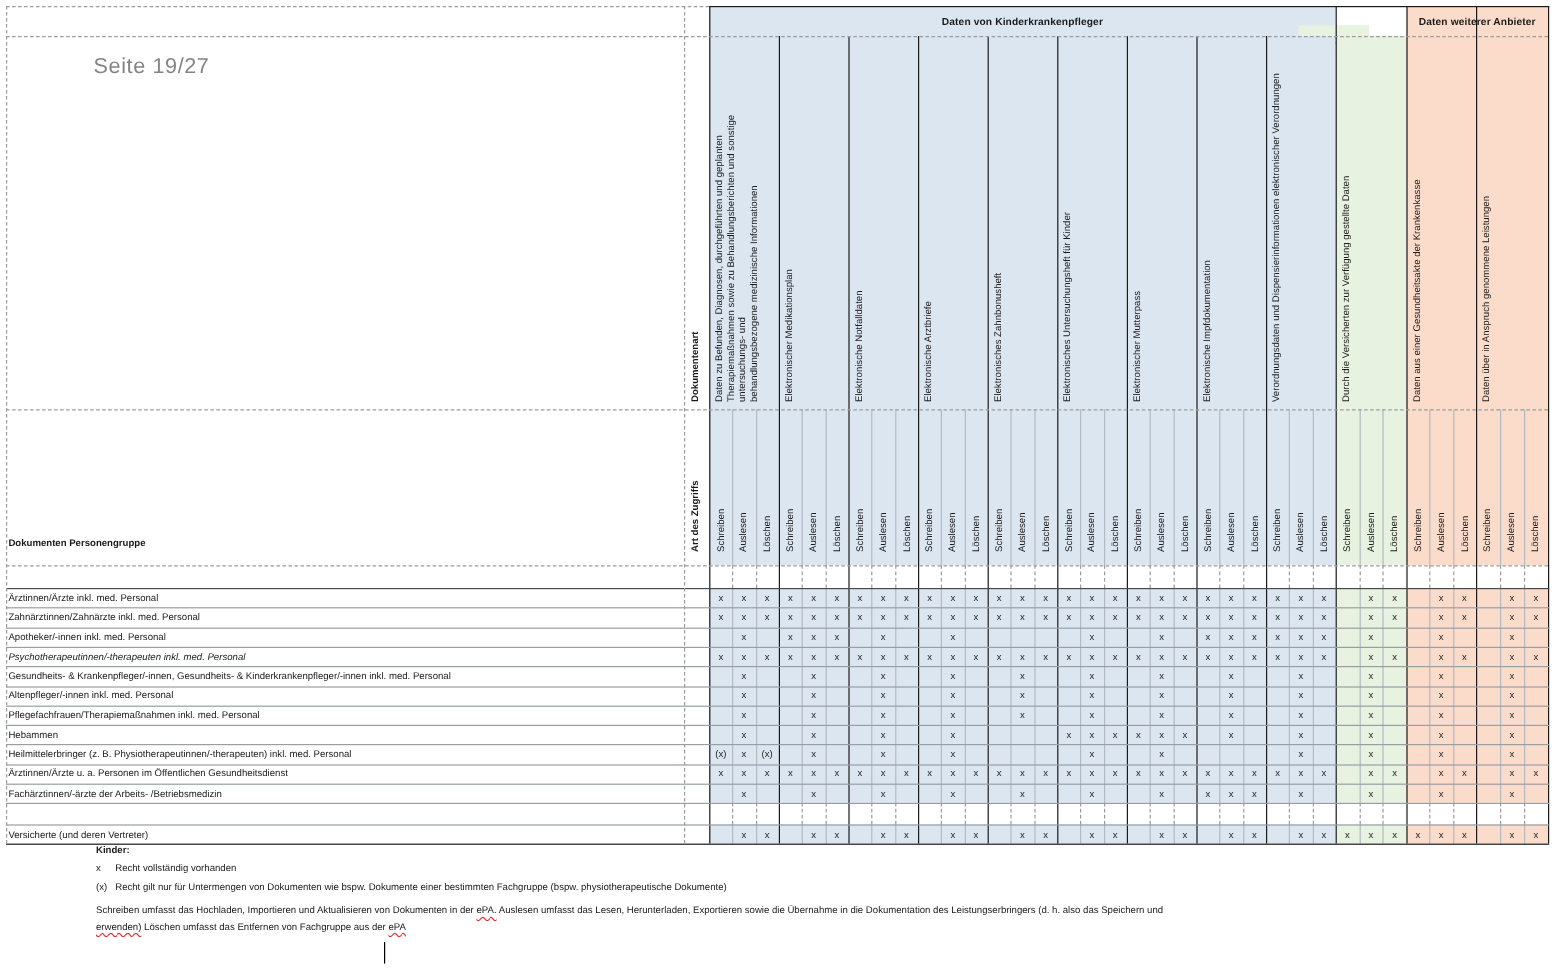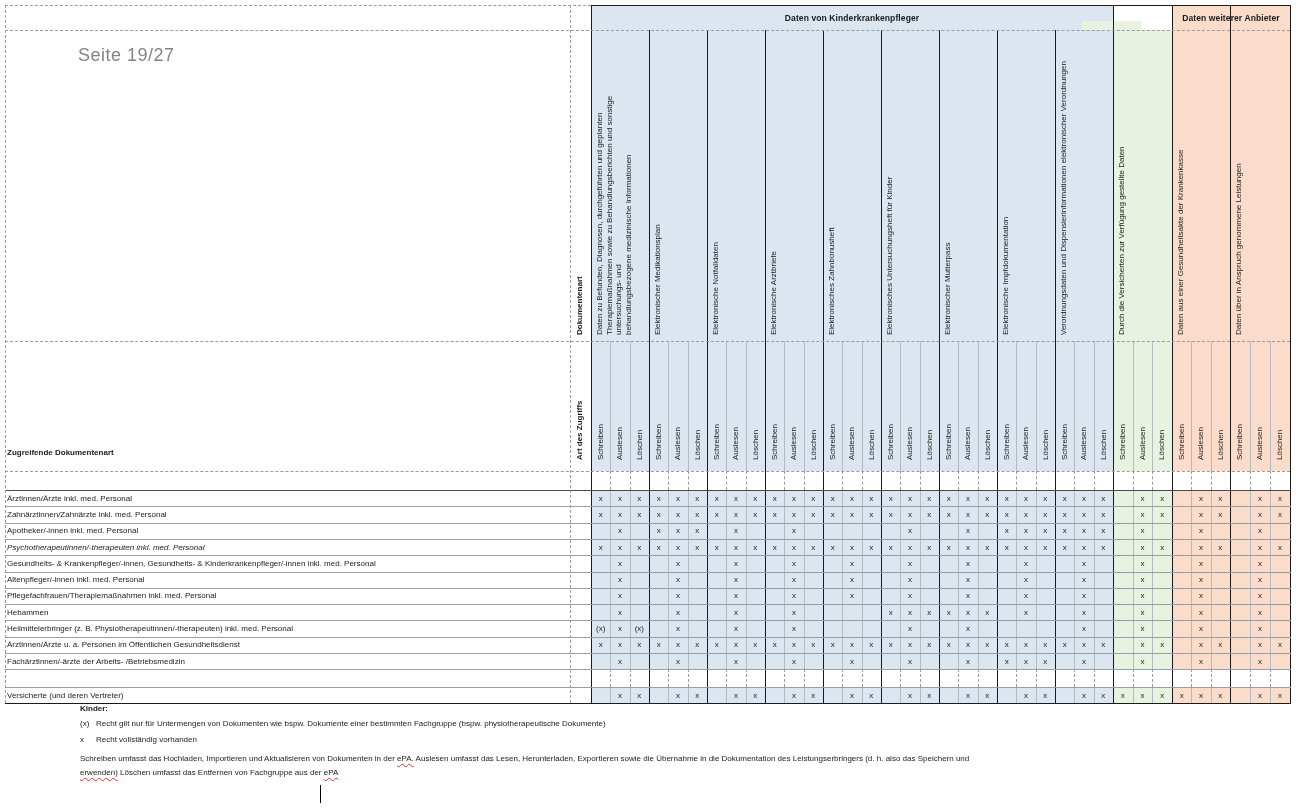--- a/index.html
+++ b/index.html
@@ -55,21 +55,21 @@
     text-decoration-thickness: 1px;
     text-underline-offset: 2px;
   }
   .strayline { position:absolute; left:320px; top:785px; width:1px; height:18px; background:#000; }
 </style>
 </head>
 <body>
 
 <div class="page">
   <div class="watermark">Seite 19/27</div>
-  <div class="personengruppe">Zugreifende Dokumentenart</div>
+  <div class="personengruppe">Dokumenten Personengruppe</div>
 
   <div id="dyn">
       <div class="titlecell" style="left: 591px; top: 5px; width: 522px; height: 25px; background: rgb(220, 230, 241);">Daten von Kinderkrankenpfleger</div>
       <div class="titlecell" style="left: 1082px; top: 5px; width: 59px; height: 25px; background: rgb(231, 242, 224); margin-top: 16px;">Ihre Daten</div>
       <div class="titlecell" style="left: 1172px; top: 5px; width: 118px; height: 25px; background: rgb(251, 220, 203);">Daten weiterer Anbieter</div>
       <div class="fill" style="left: 591px; top: 30px; width: 58px; height: 311px; background: rgb(220, 230, 241);"></div>
       <div class="fill" style="left: 591px; top: 341px; width: 58px; height: 130px; background: rgb(220, 230, 241);"></div>
       <div class="fill" style="left: 591px; top: 490px; width: 58px; height: 179.3px; background: rgb(220, 230, 241);"></div>
       <div class="fill" style="left: 591px; top: 687px; width: 58px; height: 16.4px; background: rgb(220, 230, 241);"></div>
       <div class="fill" style="left: 649px; top: 30px; width: 58px; height: 311px; background: rgb(220, 230, 241);"></div>
@@ -585,24 +585,24 @@
       <div class="dashH" style="left: 5px; top: 30px; width: 1285px; height: 0px;"></div>
       <div class="dashH" style="left: 5px; top: 341px; width: 1285px; height: 0px;"></div>
       <div class="dashH" style="left: 5px; top: 471px; width: 1285px; height: 0px;"></div>
       <div class="dashV" style="left: 5px; top: 5px; width: 0px; height: 698.4px;"></div>
       <div class="dashV" style="left: 570px; top: 5px; width: 0px; height: 698.4px;"></div>
     </div>
 
   <div class="legend">
     <div class="legend-title">Kinder:</div>
     <div class="legend-item">
-      <span class="sym">(x)</span><span>Recht gilt nur für Untermengen von Dokumenten wie bspw. Dokumente einer bestimmten Fachgruppe (bspw. physiotherapeutische Dokumente)</span>
+      <span class="sym">x</span><span>Recht vollständig vorhanden</span>
     </div>
     <div class="legend-item">
-      <span class="sym">x</span><span>Recht vollständig vorhanden</span>
+      <span class="sym">(x)</span><span>Recht gilt nur für Untermengen von Dokumenten wie bspw. Dokumente einer bestimmten Fachgruppe (bspw. physiotherapeutische Dokumente)</span>
     </div>
     <div class="legend-para">
       <div class="pline">
         <span>Schreiben umfasst das Hochladen, Importieren und Aktualisieren von Dokumenten in der </span><span class="sq">ePA.</span><span> Auslesen umfasst das Lesen, Herunterladen, Exportieren sowie die Übernahme in die Dokumentation des Leistungserbringers (d. h. also das Speichern und</span>
       </div>
       <div class="pline">
         <span class="sq">erwenden)</span><span> Löschen umfasst das Entfernen von Fachgruppe aus der </span><span class="sq">ePA</span>
       </div>
     </div>
   </div>

